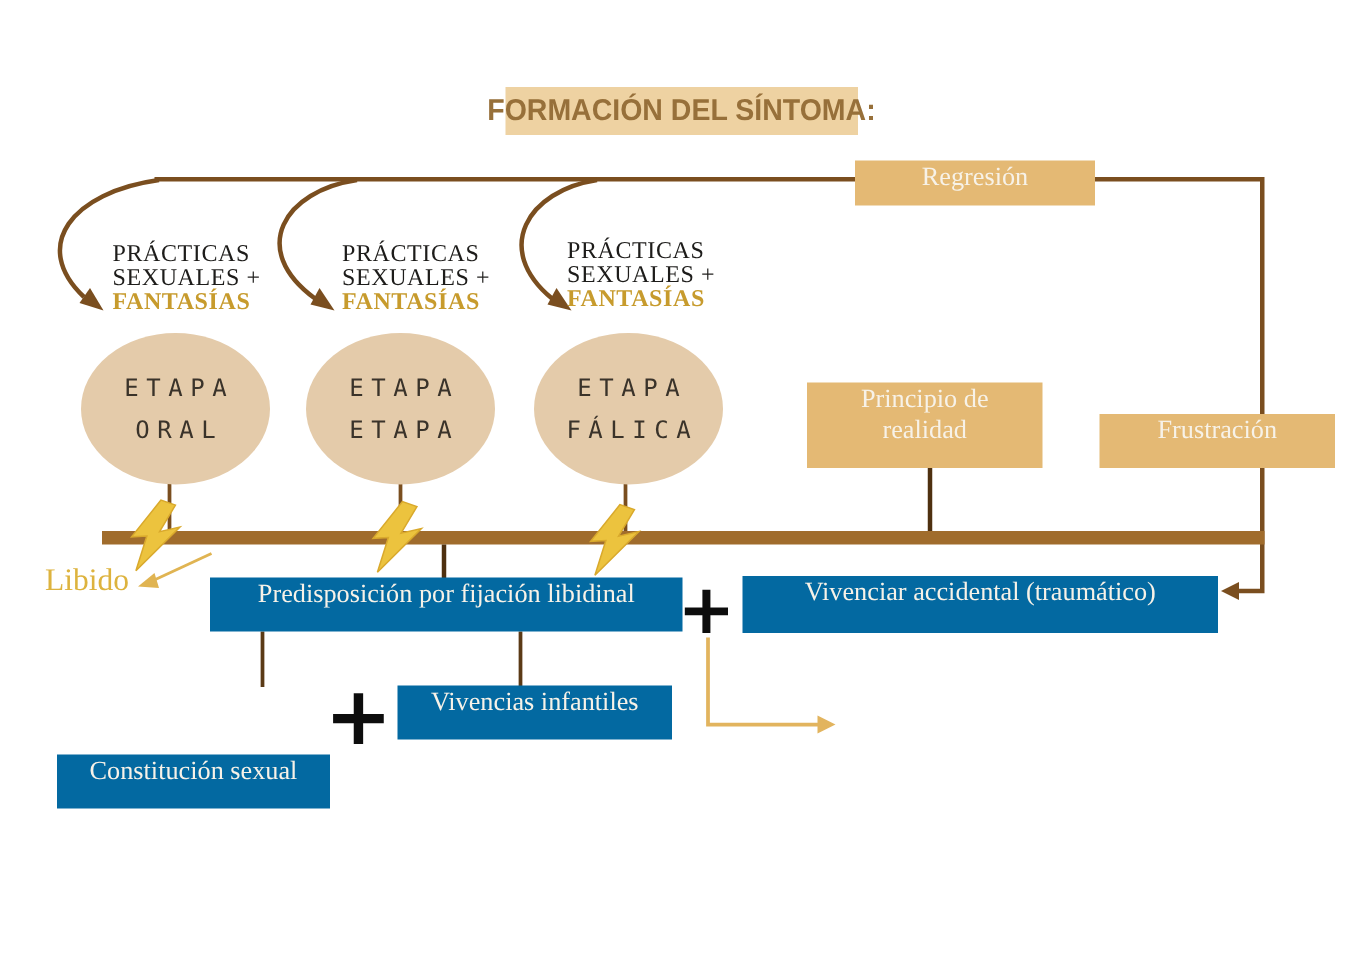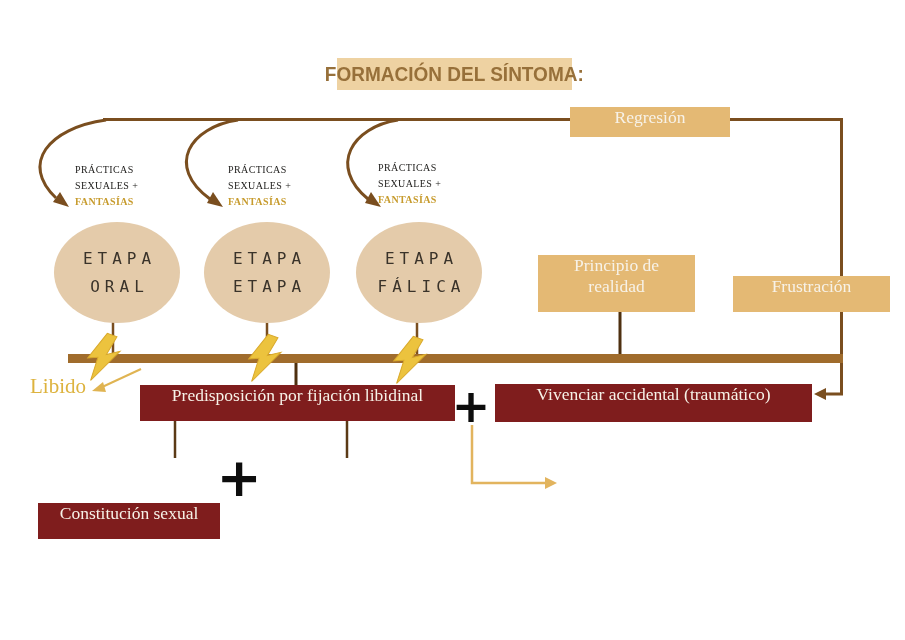--- a/index.html
+++ b/index.html
@@ -18,31 +18,31 @@
     display:flex;align-items:center;justify-content:center;
   }
   .title-text{
     font-family:"Liberation Sans", sans-serif;font-weight:700;font-size:20px;
     color:#97703a;letter-spacing:0px;white-space:nowrap;transform:scaleX(.95);
   }
 
   .box{display:flex;flex-direction:column;align-items:center;justify-content:flex-start;
        color:#f7f2e8;font-size:17.5px;line-height:21px;text-align:center;}
   .box-gold{background:#e4b974;}
-  .box-amber{background:#7f1d1d;}
+  .box-amber{background:#0369a1;}
 
   .regresion{left:570px;top:107px;width:160px;height:30px;}
   .principio{left:538px;top:255px;width:157px;height:57px;}
   .frustracion{left:733px;top:276px;width:157px;height:36px;}
   .predisposicion{left:140px;top:385px;width:315px;height:36px;}
   .vivenciar{left:495px;top:384px;width:317px;height:38px;}
   .constitucion{left:38px;top:457px;width:182px;height:36px;margin-top:46px;}
   .vivencias{left:265px;top:457px;width:183px;height:36px;}
 
-  .practices{width:104px;font-size:10px;line-height:16px;color:#1d1c1a;
+  .practices{width:104px;font-size:16px;line-height:16px;color:#1d1c1a;
              letter-spacing:.4px;}
   .practices .fantasy{color:#c79b2d;font-weight:700;}
   .practices-1{left:75px;top:162px;}
   .practices-2{left:228px;top:162px;}
   .practices-3{left:378px;top:160px;}
 
   .ellipse{
     width:126px;height:101px;border-radius:50%;background:#e4cbaa;
     display:flex;flex-direction:column;align-items:center;justify-content:center;
     gap:9px;font-family:"DejaVu Sans Mono", monospace;font-size:16px;
@@ -172,16 +172,19 @@
     <div class="abs box box-amber vivenciar">
       <span>Vivenciar accidental (traumático)</span>
     </div>
 
     <div class="abs box box-amber constitucion">
       <span>Constitución sexual</span>
     </div>
 
     <div class="abs plus plus-2">+</div>
 
+    <div class="abs box box-amber vivencias">
+      <span>Vivencias infantiles</span>
+    </div>
 
 
   </div>
 </div>
 
 </body></html>

